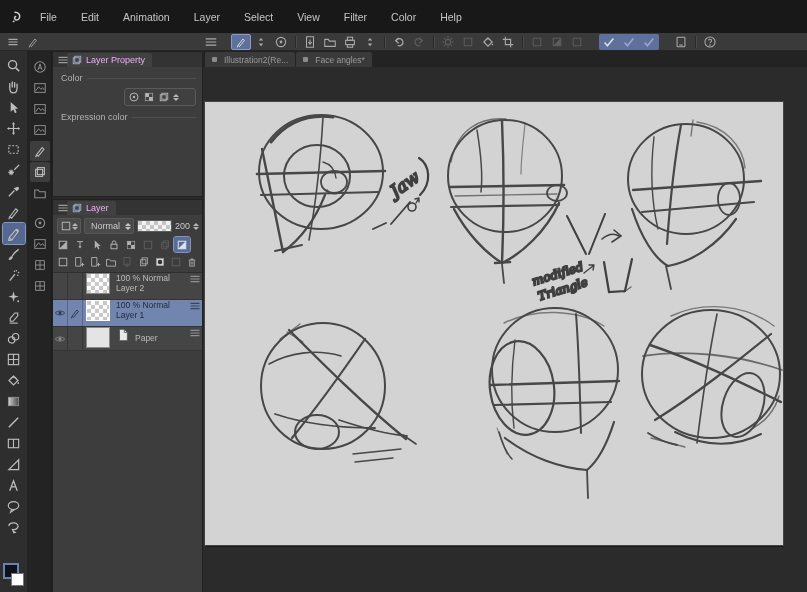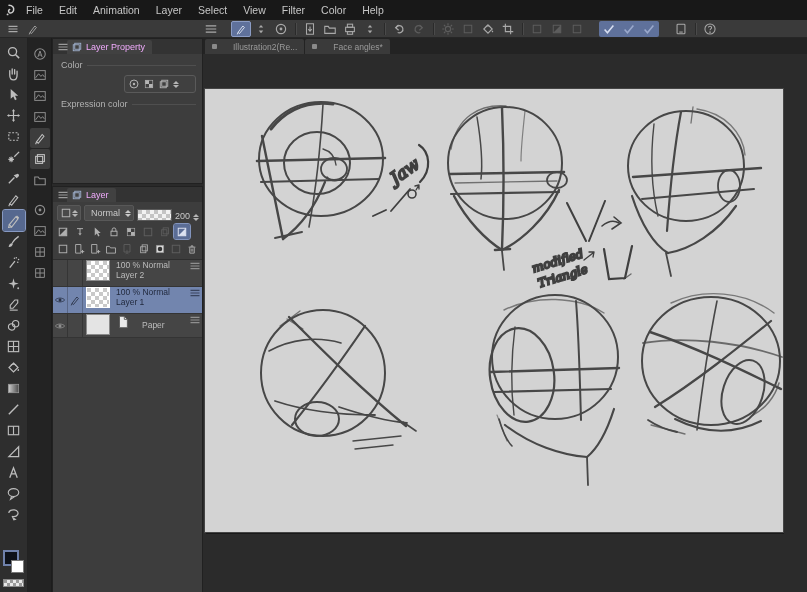--- a/index.html
+++ b/index.html
@@ -3,22 +3,22 @@
 <meta charset="utf-8">
 <style>
   html,body{margin:0;padding:0}
   body{width:807px;height:592px;overflow:hidden;background:#2b2b2b;
        font-family:"Liberation Sans",sans-serif;position:relative;
        -webkit-font-smoothing:antialiased}
   *{box-sizing:border-box}
   button{border:0;background:none;padding:0;font:inherit;color:inherit}
 
   
-  #menubar{height:20px;background:#181818;display:flex;align-items:center;
-           color:#c6c6c6;font-size:10.5px;gap:0;}
+  #menubar{height:33px;background:#181818;display:flex;align-items:center;
+           color:#c6c6c6;font-size:10.5px;gap:8px;padding-left:6px}
   #menubar .logo{width:18px;height:14px;color:#d0d0d0;display:flex;align-items:center;justify-content:center}
   #menubar .mi{padding:0 8px;line-height:16px;white-space:nowrap}
 
   
   #toolbarrow{height:18px;background:#3a3a3a;border-bottom:1px solid #262626;
               display:flex;align-items:center;color:#a9a9a9}
   #toolbarrow .tb{width:20px;height:16px;display:flex;align-items:center;justify-content:center;border-radius:2px}
   #toolbarrow .tb.hl{background:#5f719b;border:1px solid #8b9cc4;color:#dfe5f2}
   #toolbarrow .tb.dis{color:#5d5d5d}
   #toolbarrow .sep{width:1px;height:12px;background:#2a2a2a;margin:0 4px;box-shadow:1px 0 0 #4a4a4a}
@@ -58,21 +58,21 @@
   .plabel:after{content:"";flex:1;height:1px;background:#4f4f4f}
 
   #lp{height:146px;position:relative}
   #fxbtns{display:flex;align-items:center;gap:3px;border:1px solid #5a5a5a;background:#404040;
           border-radius:3px;padding:2px 3px;width:72px;margin:5px 6px 0 auto;color:#b5b5b5}
   #colordd{display:flex;align-items:center;height:18px;background:#4c4c4c;border:1px solid #5b5b5b;
            border-radius:3px;margin:7px 10px 0 12px;color:#cfcfcf;font-size:9.5px;padding:0 4px}
   #colordd .lbl{flex:1;text-align:center}
 
   #lpanel{flex:1;position:relative;display:flex;flex-direction:column;margin-top:2px}
-  #blendrow{display:flex;align-items:flex-end;gap:3px;padding:3px 3px 2px 4px;color:#b5b5b5}
+  #blendrow{display:flex;align-items:center;gap:3px;padding:3px 3px 2px 4px;color:#b5b5b5}
   .miniblk{display:flex;align-items:center;background:#4a4a4a;border:1px solid #585858;border-radius:2px;height:16px;padding:0 2px}
   #blendsel{width:58px;font-size:9px;color:#c9c9c9;justify-content:space-between;display:flex;align-items:center}
   #opslider{width:40px;height:12px;border:1px solid #5a5a5a;
             background:repeating-conic-gradient(#f2f2f2 0 25%,#c4c4c4 0 50%) 0 0/8px 8px}
   #opnum{font-size:9px;color:#c9c9c9}
   .iconrow{display:flex;align-items:center;gap:1px;padding:1px 2px;color:#b0b0b0}
   .iconrow .px{width:16px;height:15px;display:flex;align-items:center;justify-content:center;border-radius:2px}
   .px.dis{color:#5e5e5e}
   .px.blue{background:#5b6d96;color:#dce2f1;outline:1px solid #8294bd}
 
@@ -83,26 +83,26 @@
          border-right:1px solid rgba(0,0,0,.22);flex:0 0 auto;color:#8f8f8f}
   .lrow.sel .lcell{color:#2b3platform448}
   .lrow.sel .lcell{color:#2b3448}
   .lthumb{width:24px;height:21px;margin:0 3px;border:1px solid #8a8a8a;
           background:repeating-conic-gradient(#fff 0 25%,#c9c9c9 0 50%) 0 0/8px 8px;flex:0 0 auto}
   .lrow.sel .lthumb{border-color:#fff}
   .lthumb.paper{background:#e4e4e4}
   .ltext{flex:1;font-size:8.5px;line-height:10px;padding-left:3px;overflow:hidden;white-space:nowrap}
   .lmenu{width:10px;margin-right:3px;color:#8f8f8f}
   .lrow.sel .lmenu{color:#3a4560}
-  .paperline{display:flex;align-items:center;gap:12px}
+  .paperline{display:flex;align-items:center;gap:5px}
 
   
   #rightarea{flex:1;display:flex;flex-direction:column;background:#2b2b2b}
   #tabbar{height:16px;background:#232323;display:flex;align-items:flex-end;padding-left:2px;gap:1px}
-  .tab{height:15px;display:flex;align-items:center;gap:16px;padding:0 7px;background:#3a3a3a;
+  .tab{height:15px;display:flex;align-items:center;gap:7px;padding:0 7px;background:#3a3a3a;
        color:#9a9a9a;font-size:8.5px;white-space:nowrap;border-radius:2px 2px 0 0}
   .tab .dot{width:5px;height:5px;border-radius:1px;background:#8a8a8a}
   .tab.active{background:#6b7da7;color:#161c2c}
   .tab.active .dot{background:#2c3document3a52;background:#2c3a52}
 
   #canvasarea{flex:1;position:relative}
   #canvas{position:absolute;left:2px;top:35px;width:578px;height:443px;background:#d3d3d3;
           box-shadow:1px 2px 0 rgba(0,0,0,.4);outline:1px solid #454545}
   #sketch text{font-family:"DejaVu Serif",serif;font-style:italic;fill:#2e2e2e}
   .ic{width:14px;height:14px;display:block}

